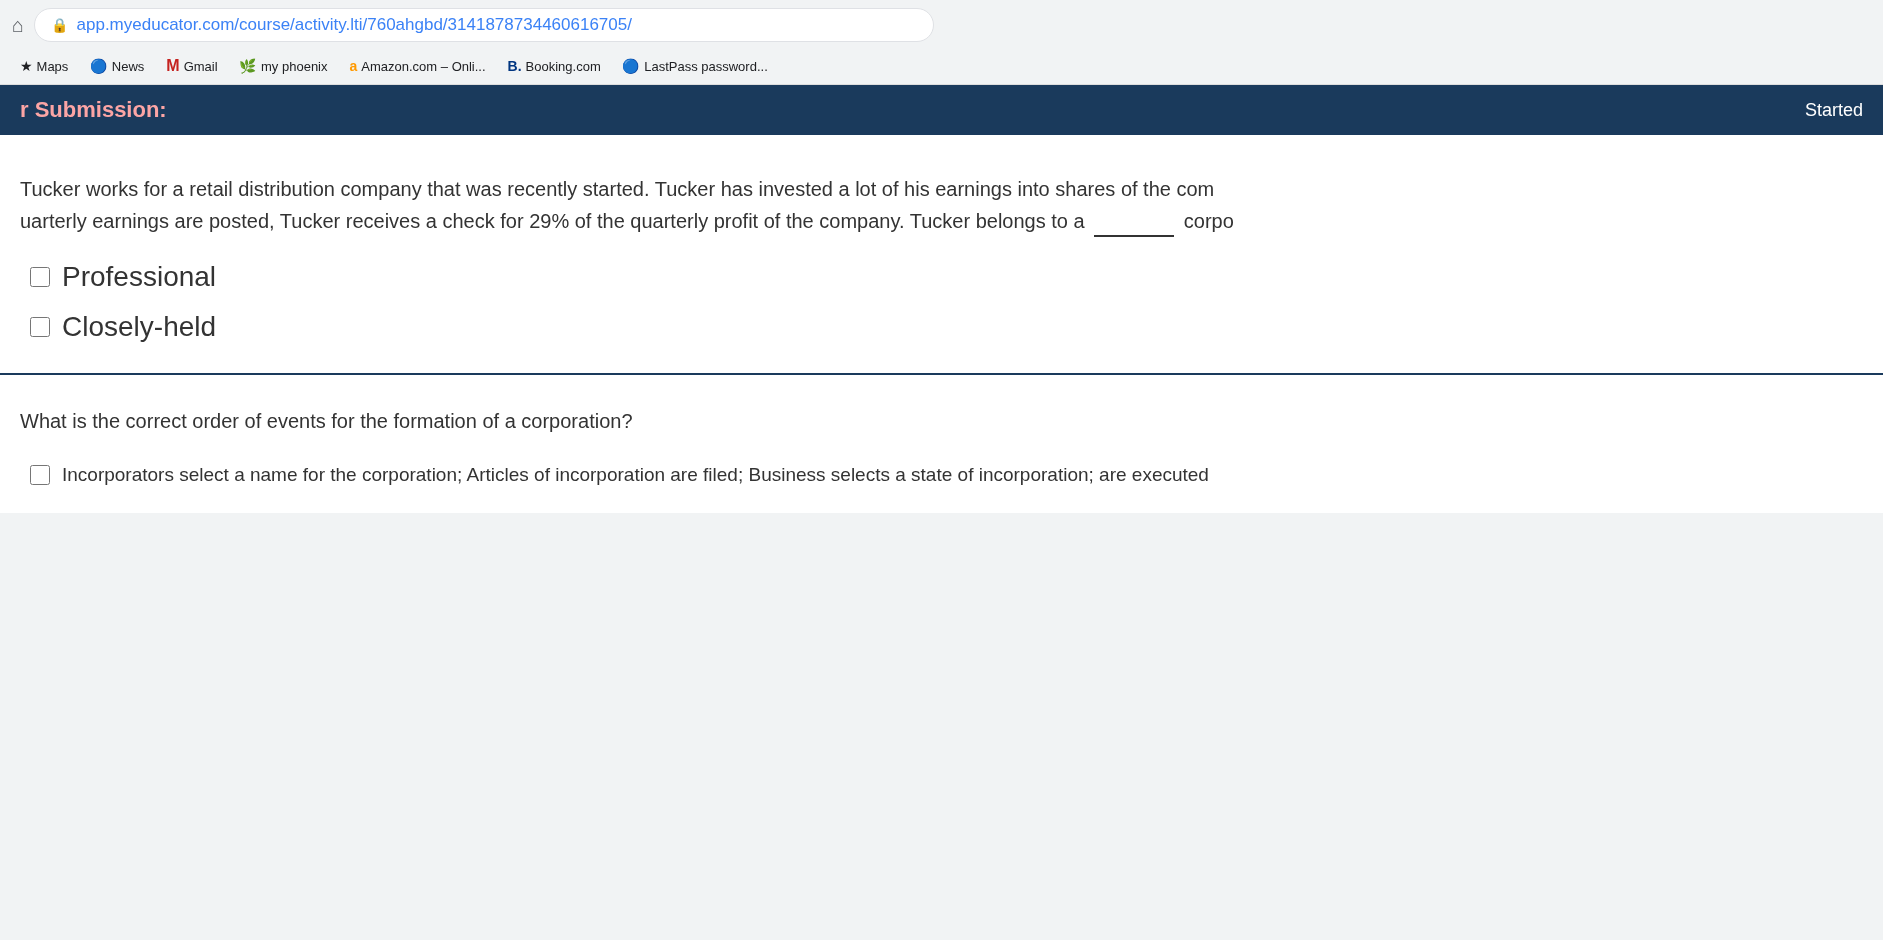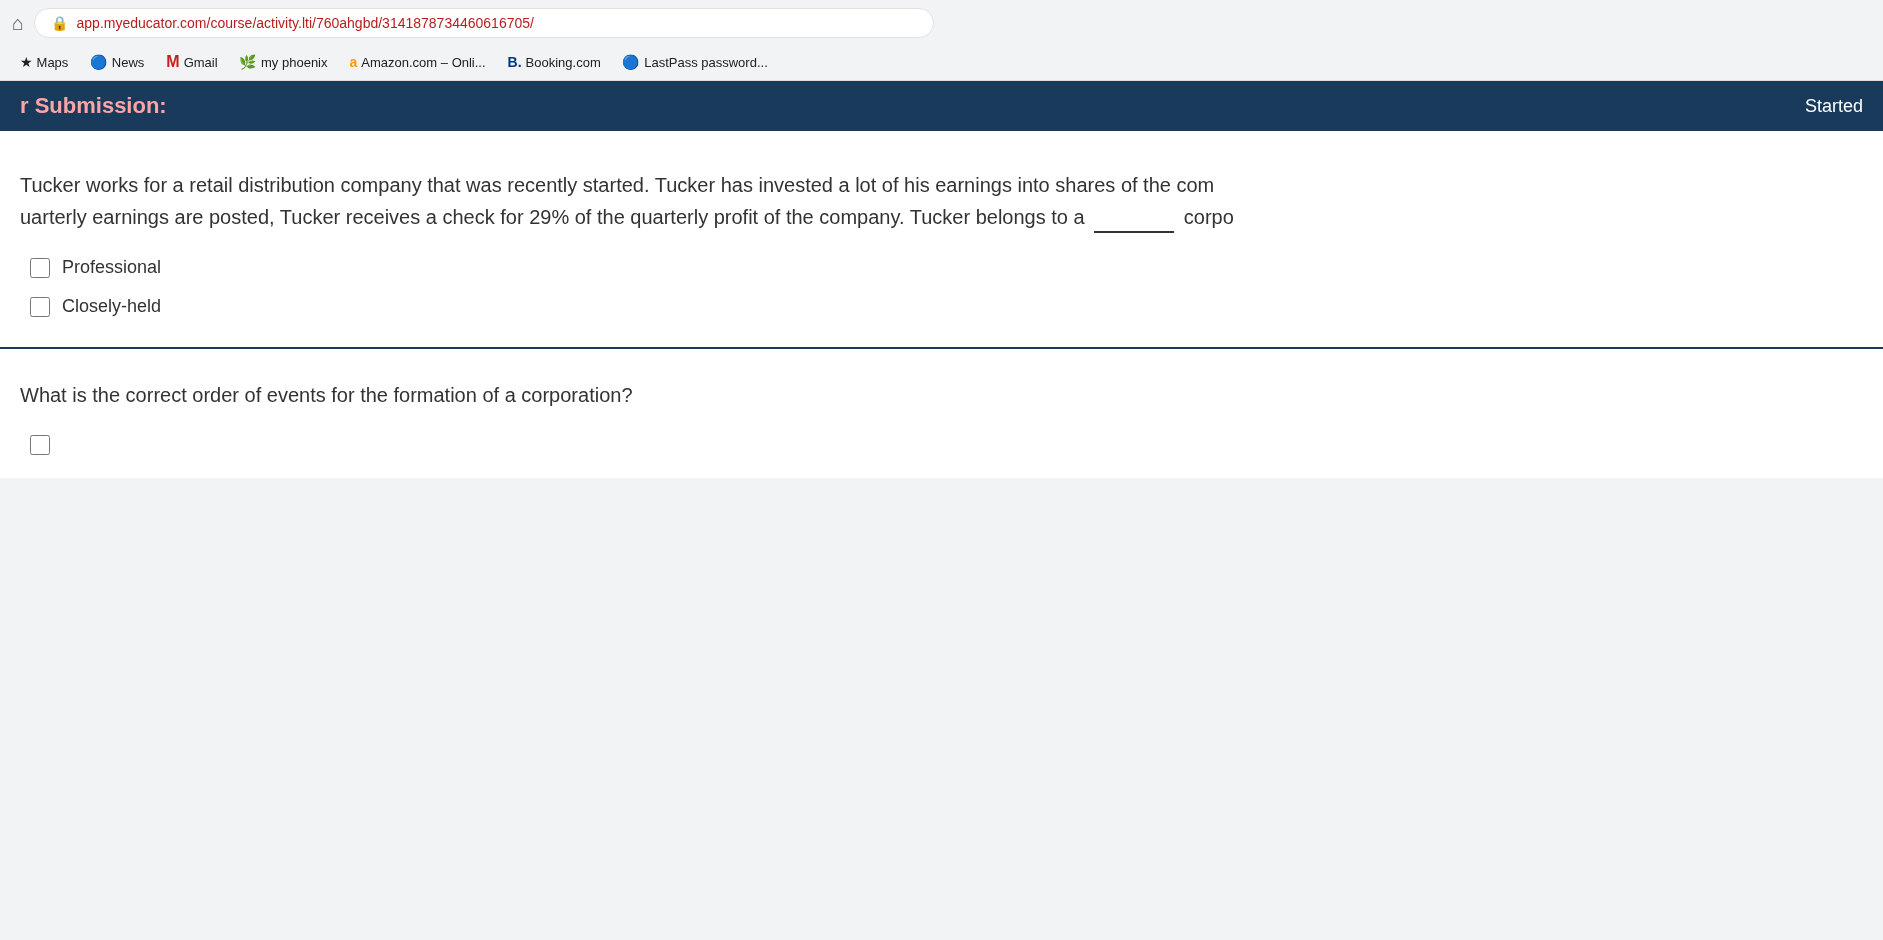--- a/index.html
+++ b/index.html
@@ -43,22 +43,22 @@
       gap: 8px;
       max-width: 900px;
     }
 
     .address-bar .security-icon {
       color: #5f6368;
       font-size: 14px;
     }
 
     .address-text {
-      font-size: 14px;
-      color: #b91c1c;
+      font-size: 17px;
+      color: #3b82f6;
     }
 
     .bookmarks-bar {
       display: flex;
       align-items: center;
       padding: 4px 12px 6px;
       gap: 6px;
       background: #f1f3f4;
       border-bottom: 1px solid #ddd;
     }
@@ -142,21 +142,21 @@
     }
 
     .answer-option input[type="checkbox"] {
       width: 20px;
       height: 20px;
       cursor: pointer;
       flex-shrink: 0;
     }
 
     .answer-option label {
-      font-size: 18px;
+      font-size: 28px;
       color: #333;
       cursor: pointer;
     }
 
     .question-section-2 {
       padding: 30px 30px 23px 20px;
       background: white;
     }
 
     .question-text-2 {
@@ -244,17 +244,18 @@
       </div>
     </div>
   </div>
 
   <div class="question-section-2">
     <div class="question-text-2">What is the correct order of events for the formation of a corporation?</div>
 
     <div class="answer-options">
       <div class="answer-option answer-option-long">
         <input type="checkbox" id="q2opt1" style="">
+        <label for="q2opt1">Incorporators select a name for the corporation; Articles of incorporation are filed; Business selects a state of incorporation; are executed</label>
       </div>
     </div>
   </div>
 
 </div>
 
 </body></html>

